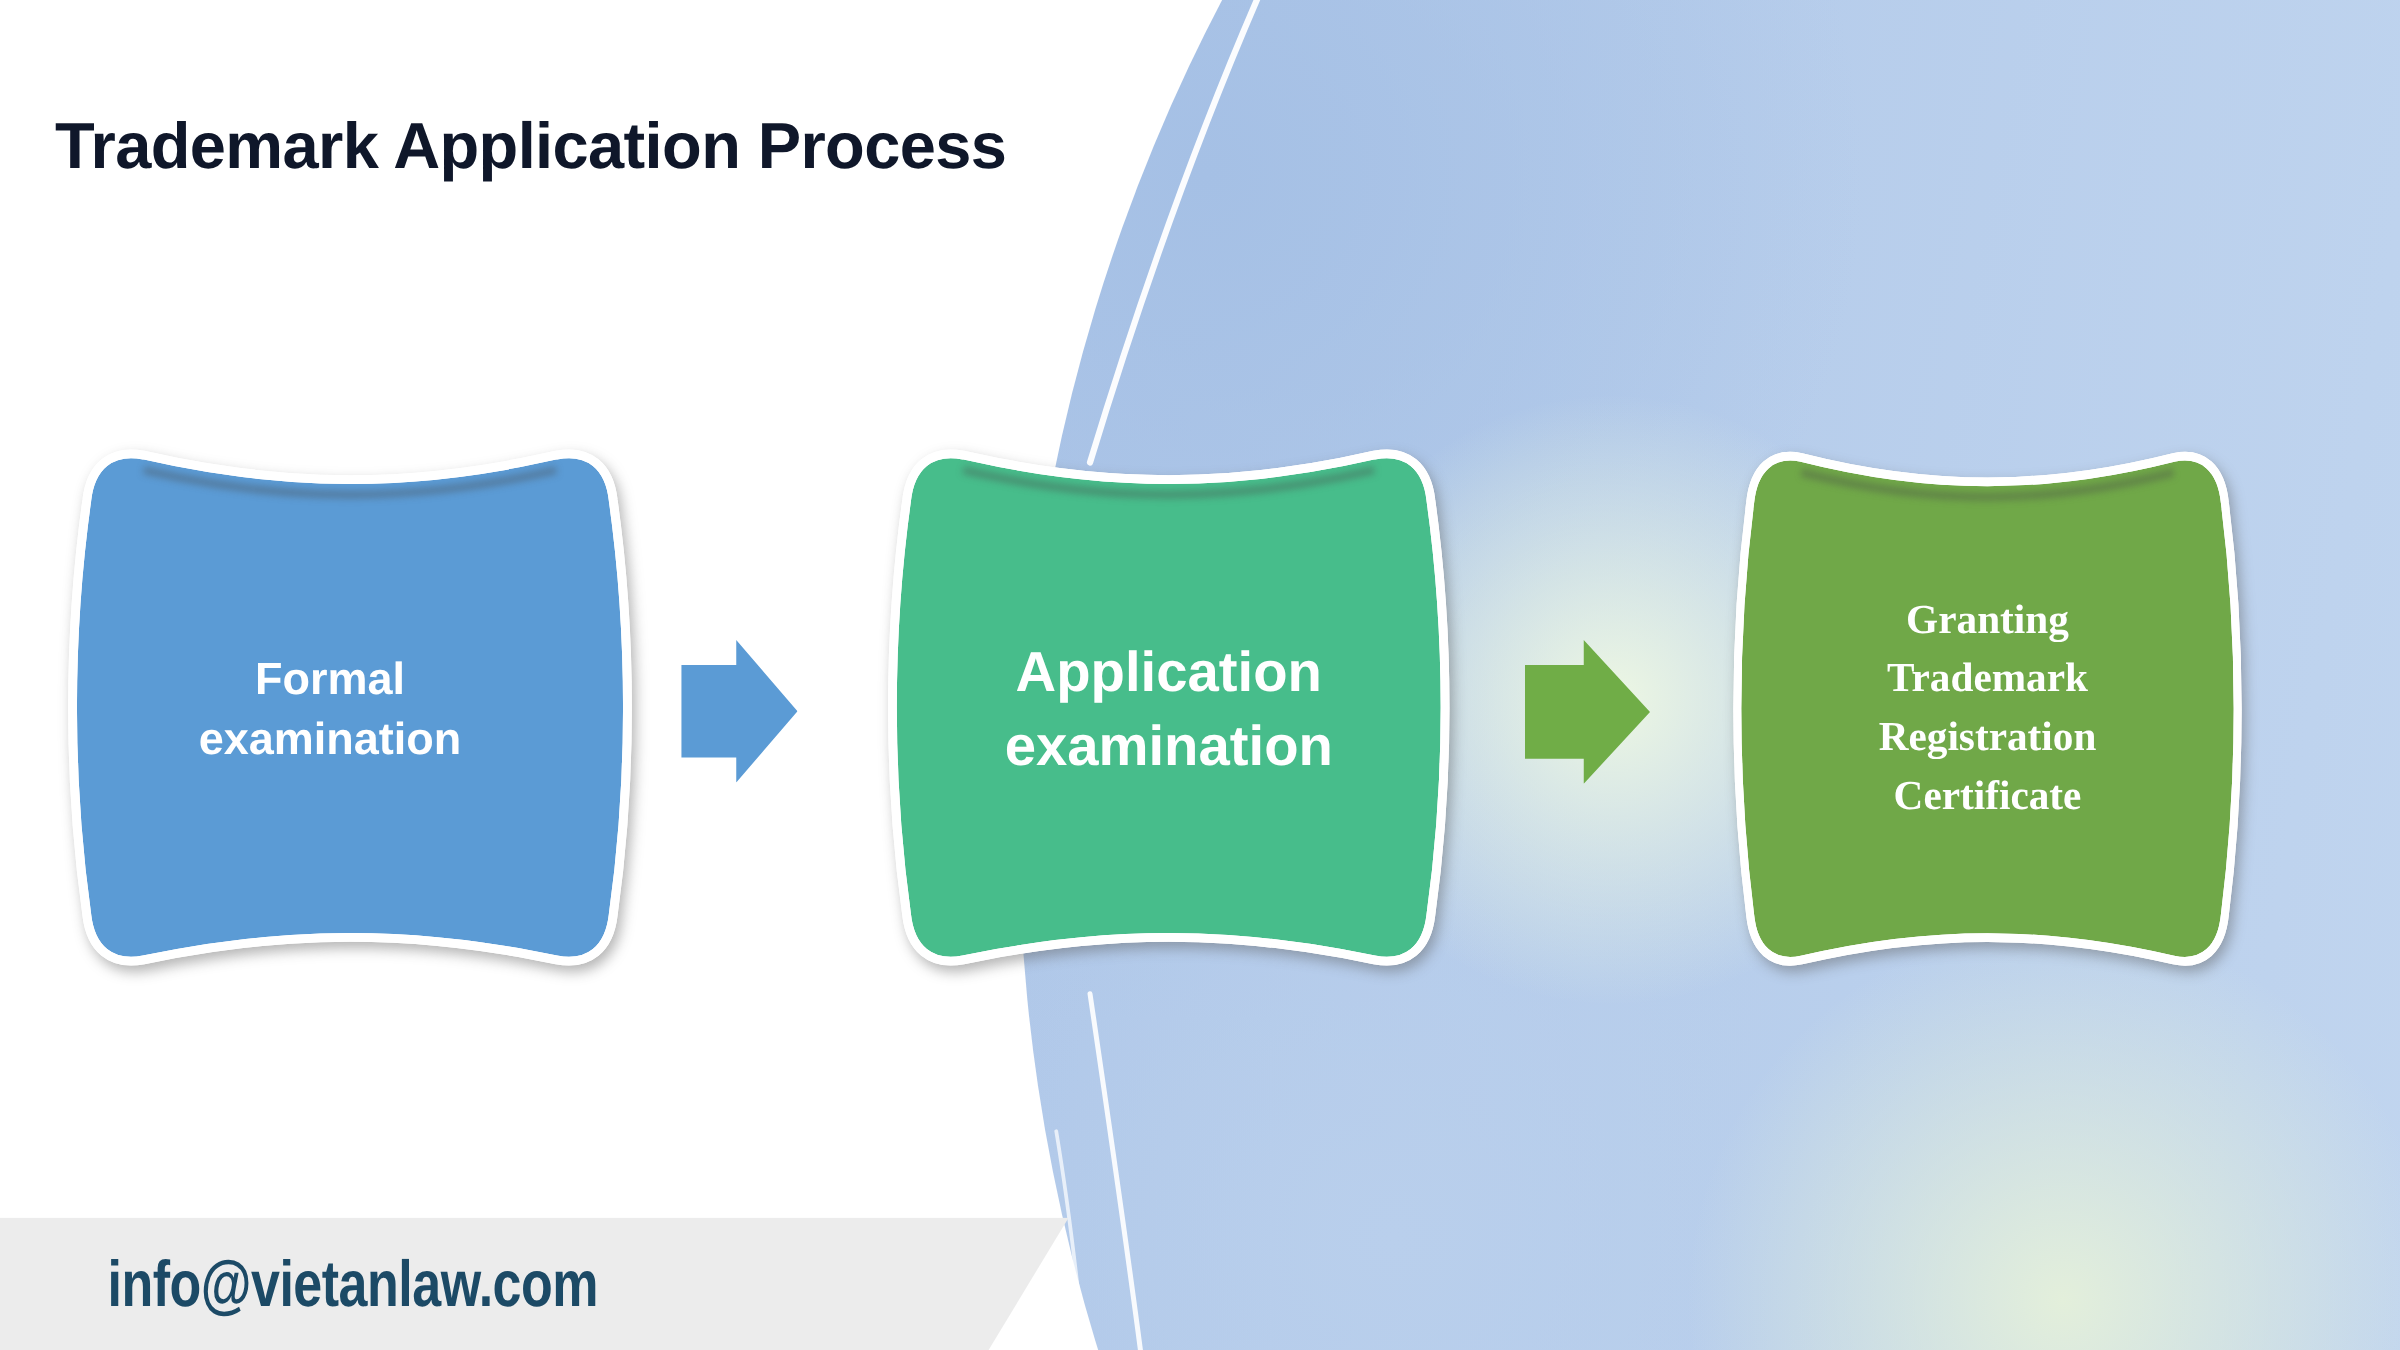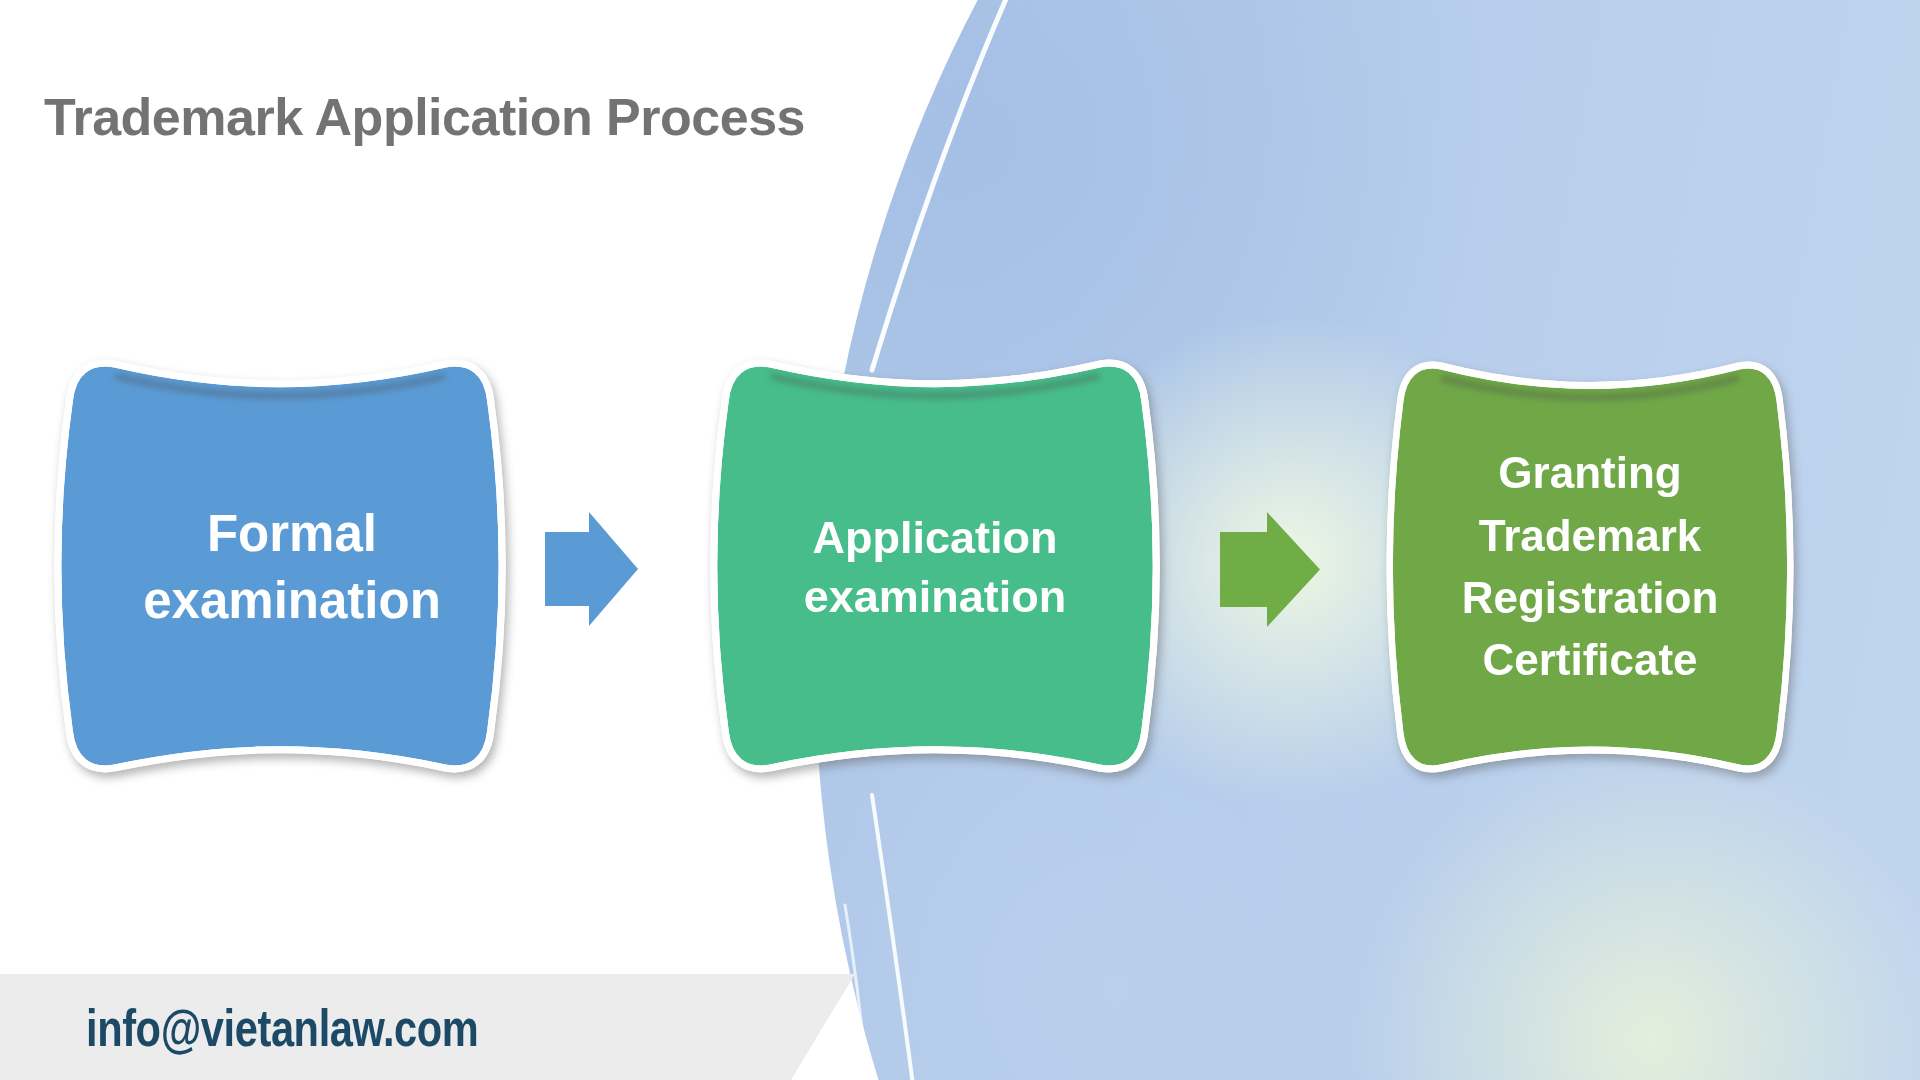--- a/index.html
+++ b/index.html
@@ -53,23 +53,23 @@
 
   .box-label {
     position: absolute;
     display: flex; align-items: center; justify-content: center;
     text-align: center;
     white-space: pre-line;
     font-weight: 700;
     color: #ffffff;
     line-height: 1.32;
   }
-  .box-label.l1 { left: 72px;   top: 384px; width: 440px; height: 366px; font-size: 51px; }
+  .box-label.l1 { left: 44px;   top: 384px; width: 440px; height: 366px; font-size: 36px; }
   .box-label.l2 { left: 712px;  top: 384px; width: 446px; height: 366px; font-size: 45px; }
-  .box-label.l3 { left: 1390px; top: 370px; width: 400px; height: 394px; font-size: 44px; line-height: 1.42; }
+  .box-label.l3 { left: 1390px; top: 370px; width: 400px; height: 394px; font-size: 33px; line-height: 1.42; font-family: Liberation Serif, serif; }
 
   
   .flow-arrow { position: absolute; }
   .flow-arrow.a1 { left: 545px;  top: 512px; }
   .flow-arrow.a2 { left: 1220px; top: 512px; }
 
   
   .footer-banner {
     position: absolute;
     left: 0; top: 974px;
@@ -93,21 +93,21 @@
 
   <div class="circle-bg"></div>
 
   <svg class="arc-overlay" width="1920" height="1080" viewBox="0 0 1920 1080">
     <path d="M 1012,-15 C 955,115 910,245 872,370" fill="none" stroke="#ffffff" stroke-width="5" stroke-linecap="round" opacity="0.95"></path>
     <path d="M 866,395 C 863,408 860,420 858,432" fill="none" stroke="#ffffff" stroke-width="4" stroke-linecap="round" opacity="0.85"></path>
     <path d="M 872,795 C 886,890 900,985 913,1085" fill="none" stroke="#ffffff" stroke-width="4" stroke-linecap="round" opacity="0.9"></path>
     <path d="M 845,905 C 855,965 862,1025 868,1085" fill="none" stroke="#ffffff" stroke-width="3" stroke-linecap="round" opacity="0.7"></path>
   </svg>
 
-  <h1 class="title" style="color: #737373;">Trademark Application Process</h1>
+  <h1 class="title" style="color: #0f172a;">Trademark Application Process</h1>
 
   <svg class="step-svg s1" width="488" height="436" viewBox="0 0 482 434" preserveAspectRatio="none">
     <path d="M 78 16 C 190 42 292 42 404 16 C 430 11 446 25 449 52 C 464 160 464 274 449 382 C 446 409 430 423 404 418 C 292 394 190 394 78 418 C 52 423 36 409 33 382 C 18 274 18 160 33 52 C 36 25 52 11 78 16 Z" stroke="#ffffff" stroke-width="7" stroke-linejoin="round" fill="#5b9bd5"></path>
     <path d="M 78 22 C 190 48 292 48 404 22" transform="translate(0,6)" fill="none" stroke="rgba(70,70,70,0.38)" stroke-width="6" style="filter: blur(3px);"></path>
     <path d="M 78 16 C 190 42 292 42 404 16 C 430 11 446 25 449 52 C 464 160 464 274 449 382 C 446 409 430 423 404 418 C 292 394 190 394 78 418 C 52 423 36 409 33 382 C 18 274 18 160 33 52 C 36 25 52 11 78 16 Z" fill="none" stroke="#ffffff" stroke-width="7" stroke-linejoin="round"></path>
   </svg>
   <div class="box-label l1" style="color: rgb(255, 255, 255);">
     <span>Formal
 examination</span>
   </div>

